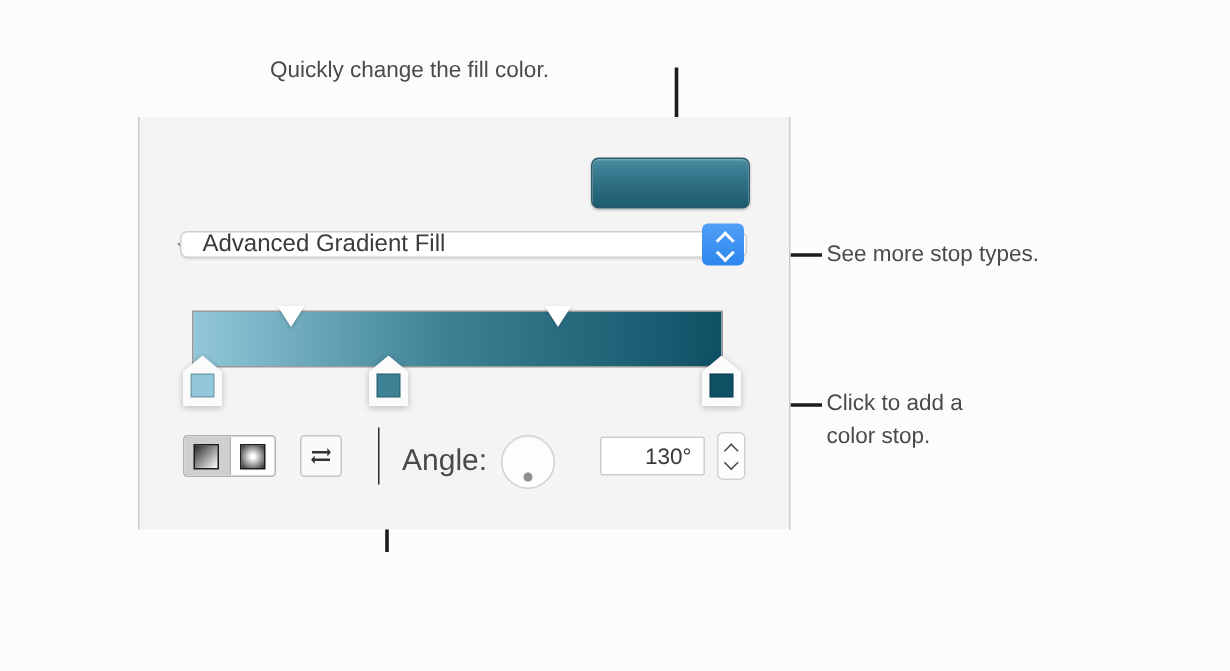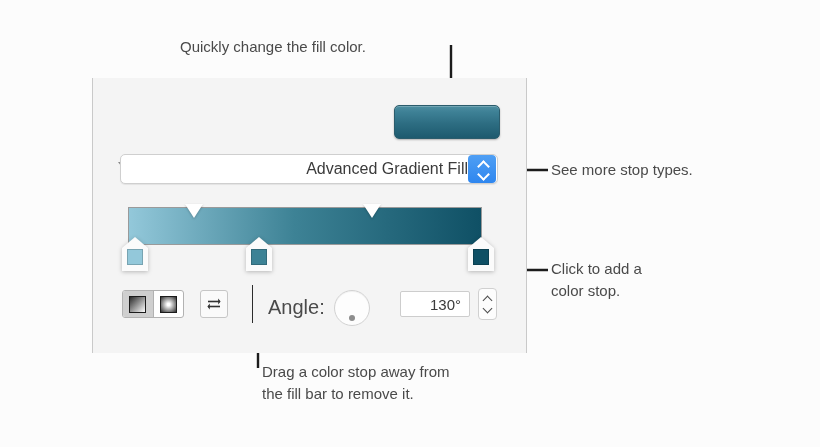--- a/index.html
+++ b/index.html
@@ -48,28 +48,27 @@
     width:104px;height:32px;
     border-radius:5px;
     background:linear-gradient(to bottom,#4d8ea0 0%,#3e8196 18%,#2d6d82 55%,#1d5a6e 100%);
     border:1px solid #2b5c6c;
     box-shadow:0 1px 2px rgba(0,0,0,.28), inset 0 1px 0 rgba(255,255,255,.22);
   }
 
   
   .fill-select{
     position:absolute;left:120px;top:154px;
-    width:378px;height:30px;
+    width:378px;height:18px;
     background:#ffffff;
     border:1px solid #cfcfcf;
     border-radius:5px;
     box-shadow:0 1px 1px rgba(0,0,0,.07);
     display:flex;align-items:center;
     box-sizing:border-box;
-    text-align:right;
   }
   .fill-select-label{
     font-size:16px;color:#3b3b3b;padding-left:14px;flex:1;
     white-space:nowrap;overflow:hidden;
   }
   .select-stepper{
     width:28px;height:28px;margin:0 1px 0 0;
     background:linear-gradient(to bottom,#4f9ff4 0%,#2e86ef 100%);
     border-radius:4px;
     display:flex;flex-direction:column;align-items:center;justify-content:center;
@@ -295,18 +294,14 @@
     <span class="c up"></span>
       <span class="c dn"></span>
   </div>
 
   <div class="callout c-top">Quickly change the fill color.</div>
   <div class="callout c-right1">See more stop types.</div>
   <div class="callout c-right2">
     <div>Click to add a</div>
     <div>color stop.</div>
   </div>
-  <div class="callout c-bottom">
-    <div>Drag a color stop away from</div>
-    <div>the fill bar to remove it.</div>
-  </div>
 
 </div>
 
 </body></html>

